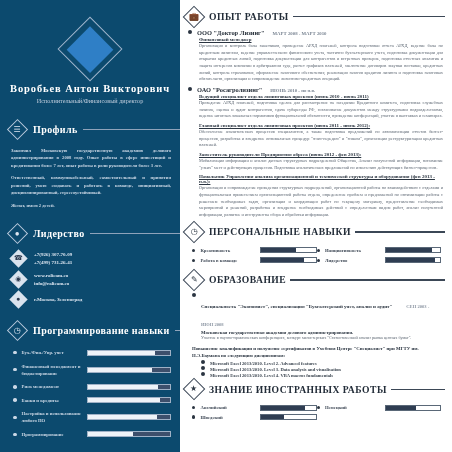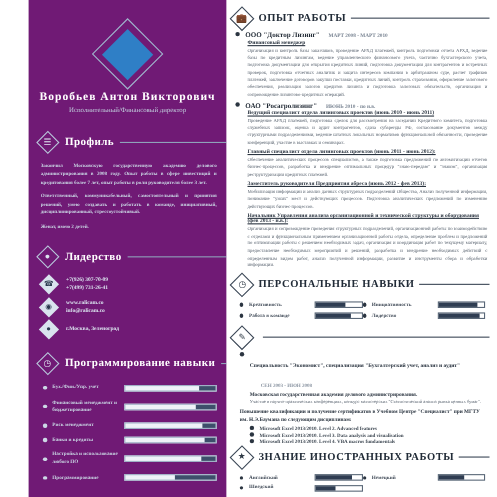--- a/index.html
+++ b/index.html
@@ -13,26 +13,25 @@
   #page {
     position: relative;
     width: 452px; height: 452px;
     display: flex;
     background: #ffffff;
   }
 
   
   #sidebar {
     width: 180px; height: 452px;
-    background: #701a75;
+    background: #0c4a6e;
     color: #e8edf3;
     position: relative;
     flex: 0 0 180px;
     padding: 0;
-    margin-left: 26px;
   }
   .avatar-wrap {
     margin-top: 26px;
     display: flex; justify-content: center; align-items: center;
   }
   .avatar-diamond {
     width: 46px; height: 46px;
     transform: rotate(45deg);
     border: 1.6px solid #9fb4cc;
     display: flex; align-items: center; justify-content: center;
@@ -438,20 +437,21 @@
         <span class="psk-bar">
             <span class="f" style="width:90%"></span>
           </span>
       </div>
     </div>
 
     <div class="mn-head">
       <div class="mn-diamond">
           <span class="gl">✎</span>
         </div>
+      <div class="mn-title">ОБРАЗОВАНИЕ</div>
       <div class="mn-rule"></div>
     </div>
     <div class="edu-block">
       <div class="edu-row">
         <span class="job-bullet"></span>
         <div>
           <span class="edu-spec">Специальность "Экономист", специализация "Бухгалтерский учет, анализ и аудит"</span>
           <span class="edu-dates">СЕН 2003 - ИЮН 2008</span>
           <div class="edu-sub">Московская государственная академия делового администрирования.</div>
           <div class="edu-note">Участие в научно-практических конференциях, конкурс магистерских "Статистический анализ рынка ценных бумаг".</div>

